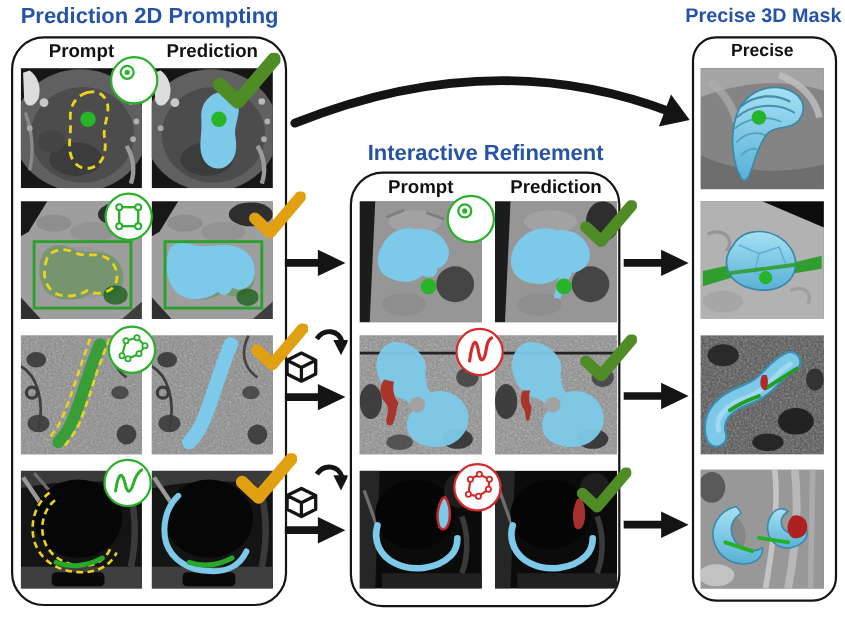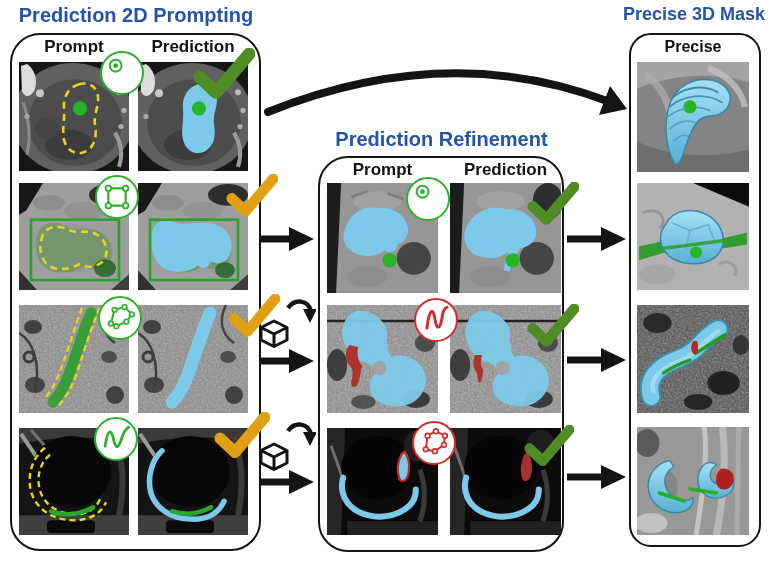--- a/index.html
+++ b/index.html
@@ -35,21 +35,21 @@
       </feComponentTransfer>
     </filter>
     <linearGradient id="cy3d" x1="0" y1="0" x2="0" y2="1">
       <stop offset="0" stop-color="#A6E0F4"></stop>
         <stop offset="1" stop-color="#58B1D6"></stop>
     </linearGradient>
   </defs>
 </svg>
 
 <div class="title" style="left:10px;top:4px;width:252px;font-size:20px;">Prediction 2D Prompting</div>
-<div class="title" style="left:318px;top:128px;width:247px;font-size:20px;">Prediction Refinement</div>
+<div class="title" style="left:318px;top:128px;width:247px;font-size:20px;">Interactive Refinement</div>
 <div class="title" style="left:620px;top:4px;width:148px;font-size:18px;">Precise 3D Mask</div>
 
 <div class="panel rad30" style="left:10px;top:33px;width:247px;height:514px;"></div>
 <div class="panel rad30" style="left:318px;top:156px;width:242px;height:392px;"></div>
 <div class="panel rad22" style="left:629px;top:33px;width:128px;height:510px;"></div>
 
 <div class="colhead" style="left:19px;top:37px;width:110px;font-size:17px;">Prompt</div>
 <div class="colhead" style="left:138px;top:37px;width:110px;font-size:17px;">Prediction</div>
 <div class="colhead" style="left:327px;top:160px;width:111px;font-size:17px;">Prompt</div>
 <div class="colhead" style="left:450px;top:160px;width:111px;font-size:17px;">Prediction</div>

